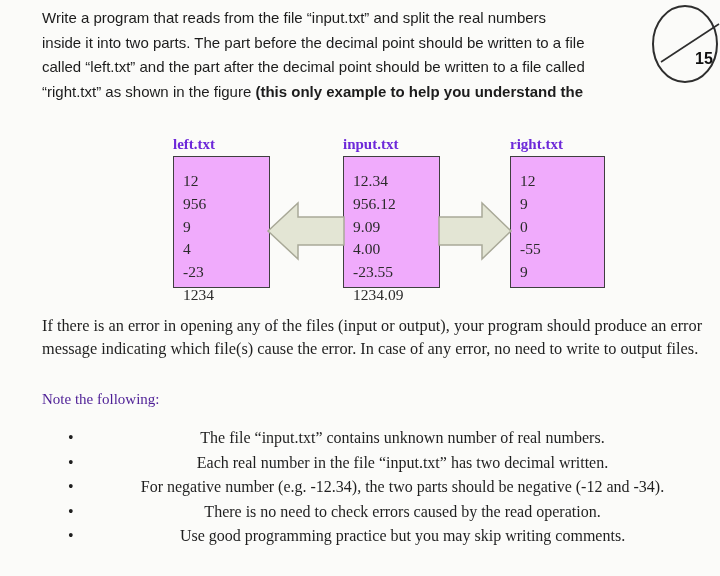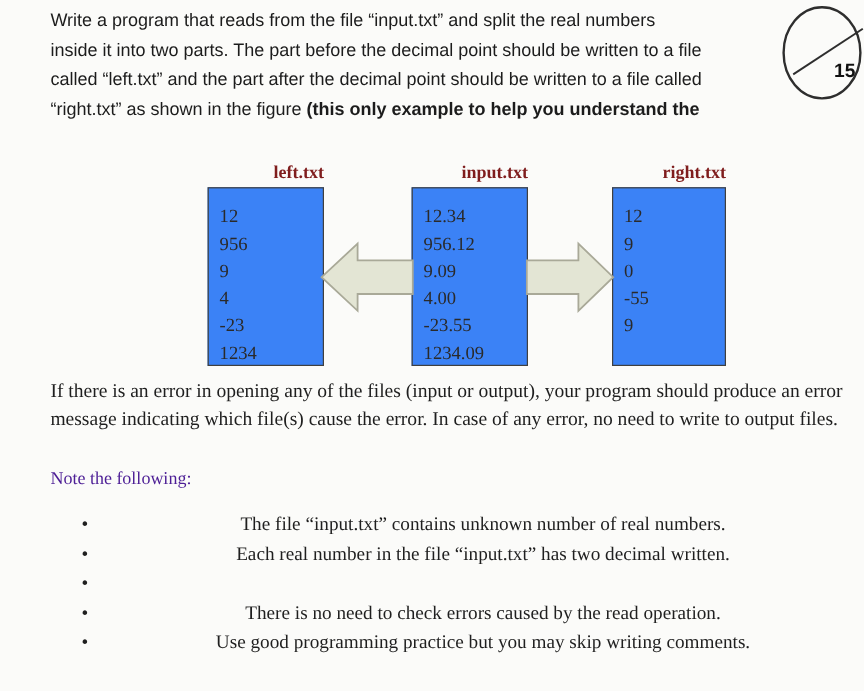--- a/index.html
+++ b/index.html
@@ -25,25 +25,25 @@
   
   .score-svg{position:absolute;left:648px;top:0;}
   .score-svg text{
     font-family:"Liberation Sans", sans-serif;
     font-weight:bold;font-size:16px;fill:#111;
   }
 
   
   .file-label{
     position:absolute;top:136px;height:18px;
-    text-align:right;font-weight:bold;font-size:15px;color:#7f1d1d;
+    text-align:left;font-weight:bold;font-size:15px;color:#6d28d9;
   }
   .file-box{
-    position:absolute;top:156px;height:149px;
-    border:1.5px solid #3f3f3f;background:#3b82f6;
+    position:absolute;top:156px;height:132px;
+    border:1.5px solid #3f3f3f;background:#f0abfc;
     box-sizing:border-box;
     padding:13px 4px 0 9px;
   }
   .file-line{
     font-size:15.5px;line-height:22.8px;height:22.8px;
     color:#2a2a2a;white-space:nowrap;
   }
   .lbl-left,.box-left{left:173px;width:97px;}
   .lbl-input,.box-input{left:343px;width:97px;}
   .lbl-right,.box-right{left:510px;width:95px;}
@@ -128,18 +128,18 @@
     <polygon points="1,19 44,19 44,5 73,33 44,61 44,47 1,47" fill="#e3e5d4"></polygon>
   </svg>
 
   <p class="error-para">If there is an error in opening any of the files (input or output), your program should produce an error message indicating which file(s) cause the error. In case of any error, no need to write to output files.</p>
 
   <p class="note-head">Note the following:</p>
 
   <ul class="notes">
     <li><span class="dot"></span><span>The file “input.txt” contains unknown number of real numbers.</span></li>
     <li><span class="dot"></span><span>Each real number in the file “input.txt” has two decimal written.</span></li>
-    <li><span class="dot"></span></li>
+    <li><span class="dot"></span><span>For negative number (e.g. -12.34), the two parts should be negative (-12 and -34).</span></li>
     <li><span class="dot"></span><span>There is no need to check errors caused by the read operation.</span></li>
     <li><span class="dot"></span><span>Use good programming practice but you may skip writing comments.</span></li>
   </ul>
 
 </div>
 
 </body></html>

